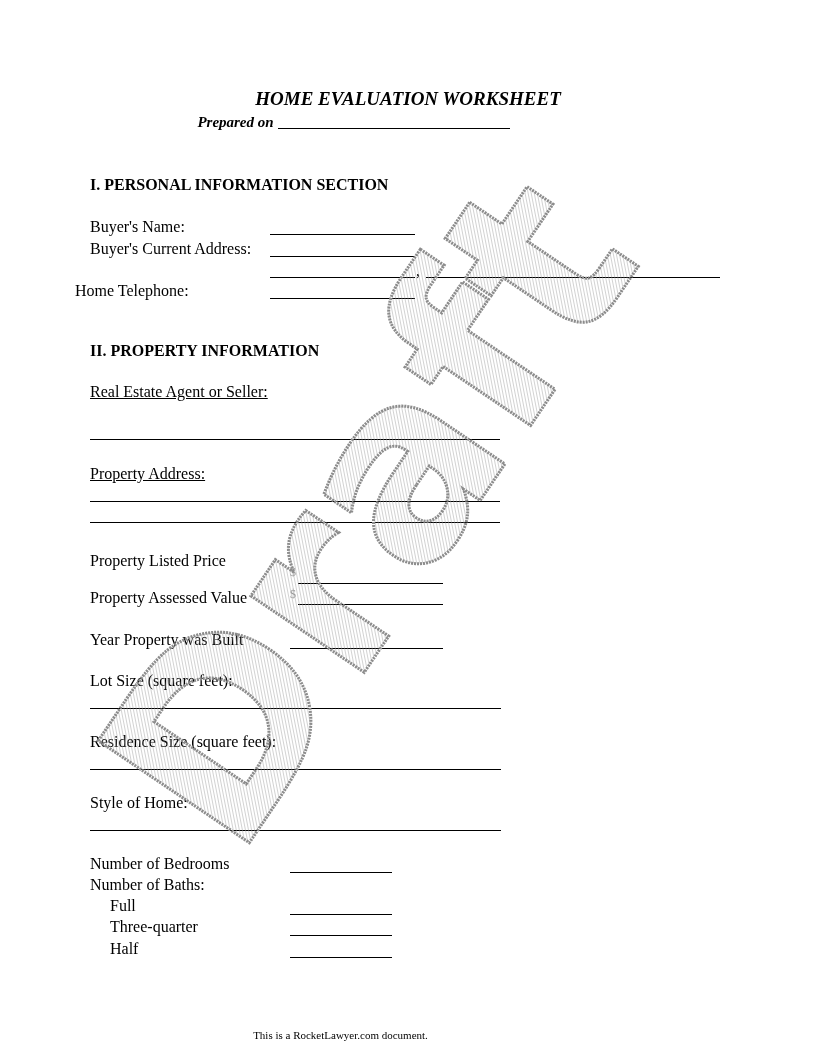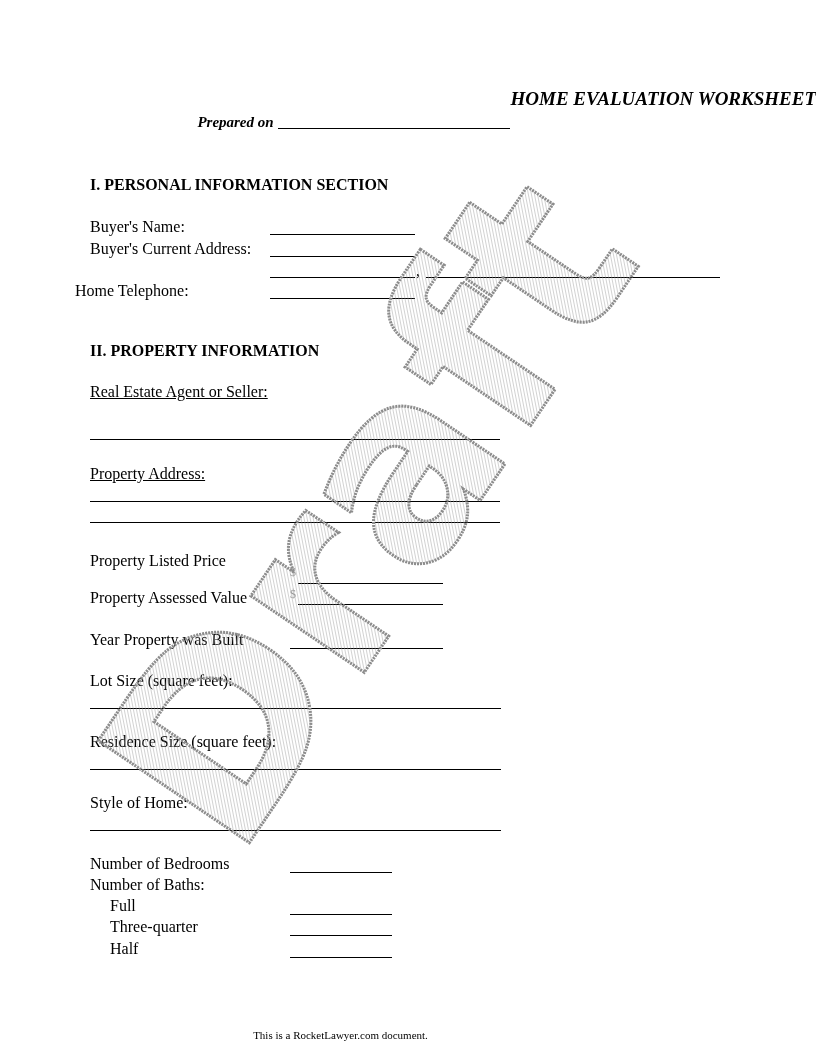--- a/index.html
+++ b/index.html
@@ -1,19 +1,19 @@
 <!DOCTYPE html>
 <html><head>
 <meta charset="utf-8">
 <style>
   html, body { margin: 0; padding: 0; background: #ffffff; }
   body { width: 816px; height: 1056px; position: relative; overflow: hidden;
          font-family: "Liberation Serif", "DejaVu Serif", serif; color: #000; }
   .abs { position: absolute; white-space: nowrap; }
-  .title { left: 0; width: 816px; top: 88px; text-align: right; font-size: 19px; font-weight: bold; font-style: italic; }
+  .title { left: 0; width: 816px; top: 88px; text-align: center; font-size: 19px; font-weight: bold; font-style: italic; }
   .subtitle { left: 0; width: 707px; top: 114px; text-align: center; font-size: 15px; font-weight: bold; font-style: italic; }
   .subtitle .blank { display: inline-block; width: 232px; border-bottom: 1.3px solid #000; height: 14px; vertical-align: -2px; margin-left: 4px; }
   .h { font-size: 16px; font-weight: bold; }
   .lbl { font-size: 16px; }
   .u { text-decoration: underline; }
   .line { position: absolute; height: 0; border-bottom: 1px solid #000; }
   .footer { left: 0; width: 681px; top: 1029px; text-align: center; font-size: 11px; }
   .comma { font-size: 16px; }
   .watermark { position: absolute; left: 0; top: 0; width: 816px; height: 1056px; pointer-events: none; }
 </style>

